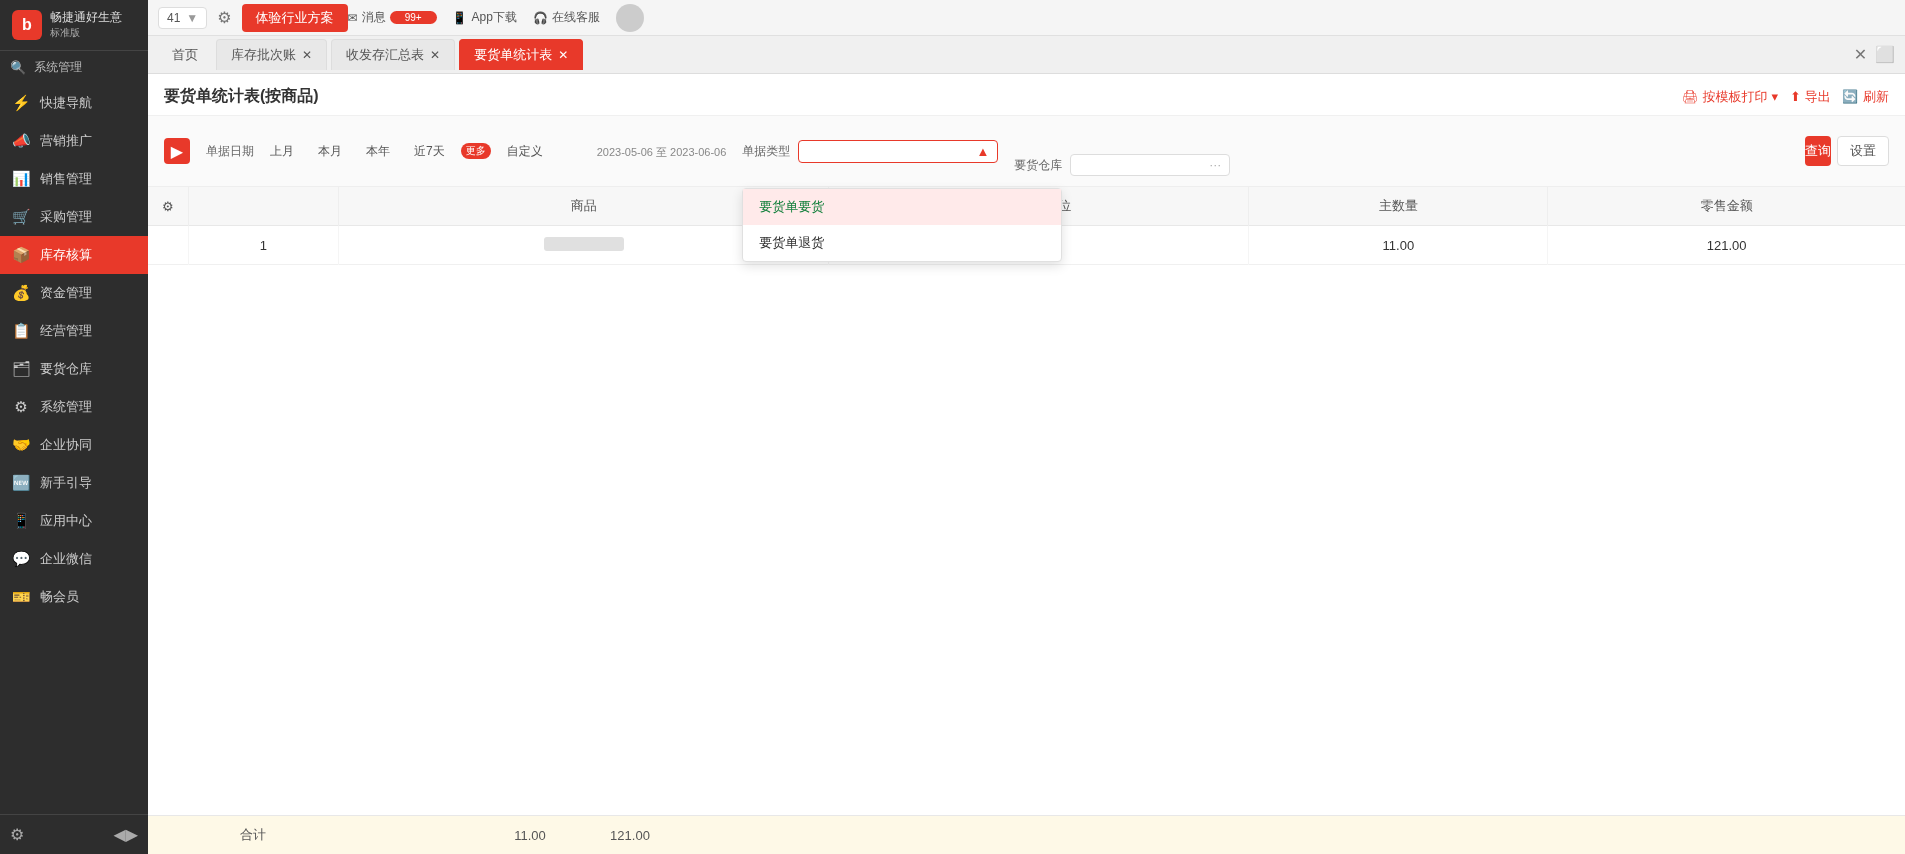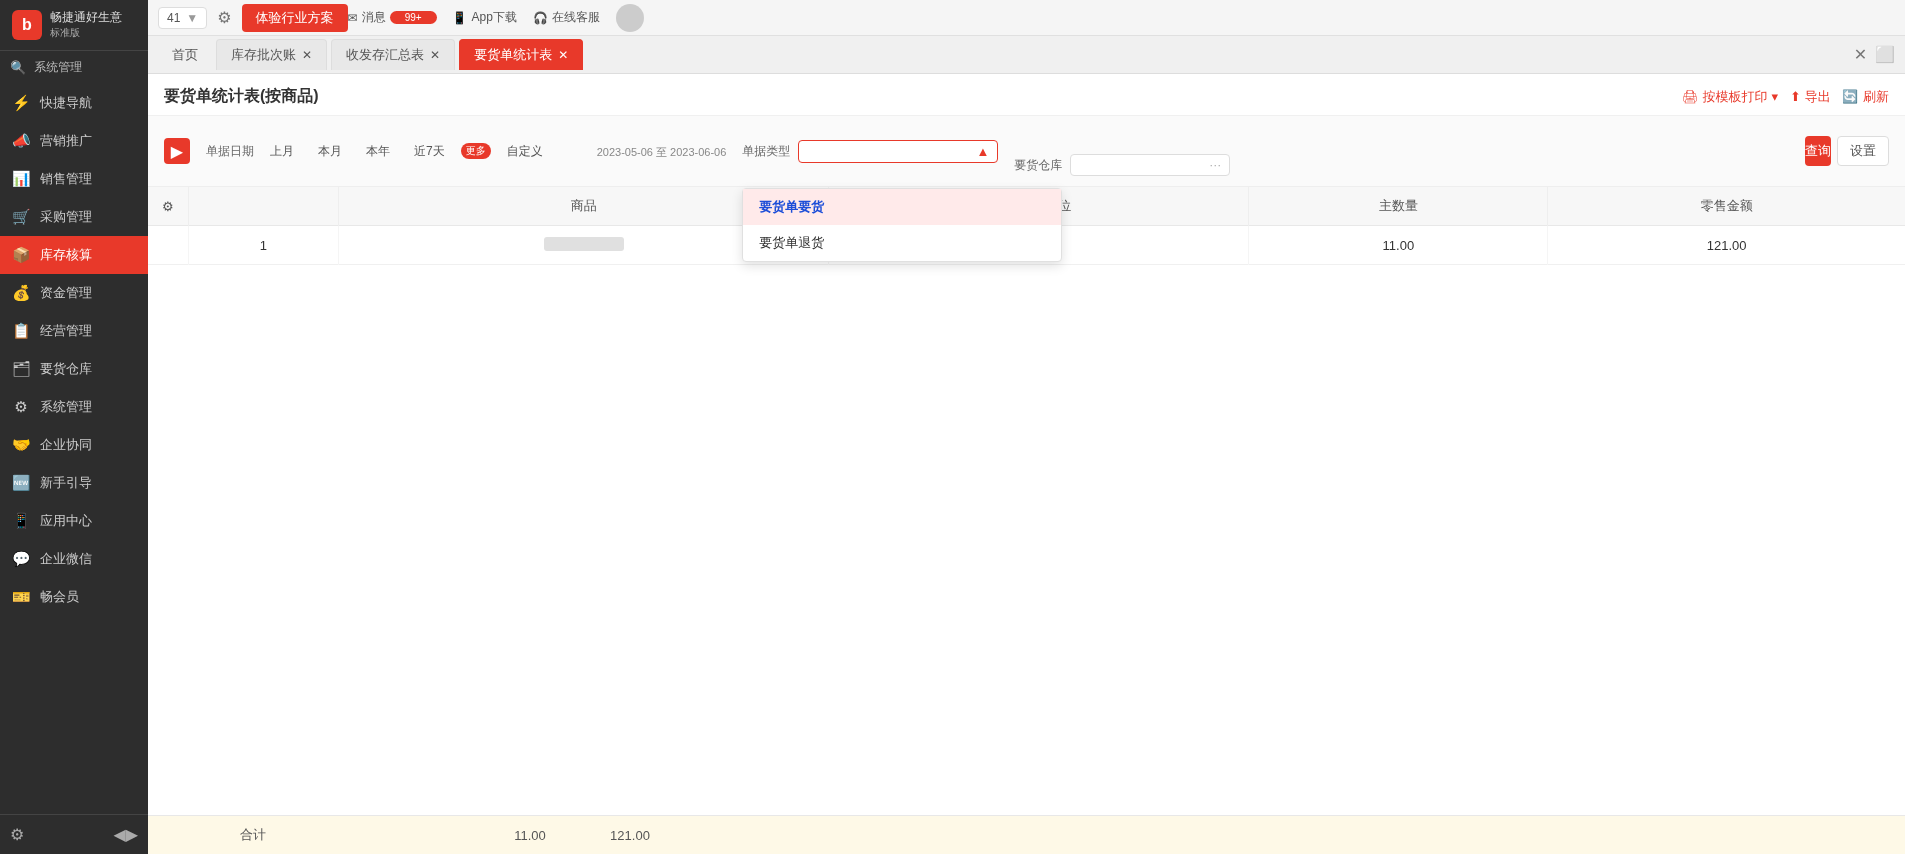--- a/index.html
+++ b/index.html
@@ -347,21 +347,21 @@
       box-shadow: 0 4px 12px rgba(0,0,0,0.12);
       z-index: 100;
       width: 320px;
     }
     .dropdown-item {
       padding: 9px 16px;
       cursor: pointer;
       font-size: 13px;
       color: #333;
     }
-    .dropdown-item.selected { background: #ffeaea; color: #1d4ed8; font-weight: bold; }
+    .dropdown-item.selected { background: #ffeaea; color: #15803d; }
 
     
     .table-wrapper {
       flex: 1;
       overflow: auto;
     }
     table {
       width: 100%;
       border-collapse: collapse;
       font-size: 13px;

